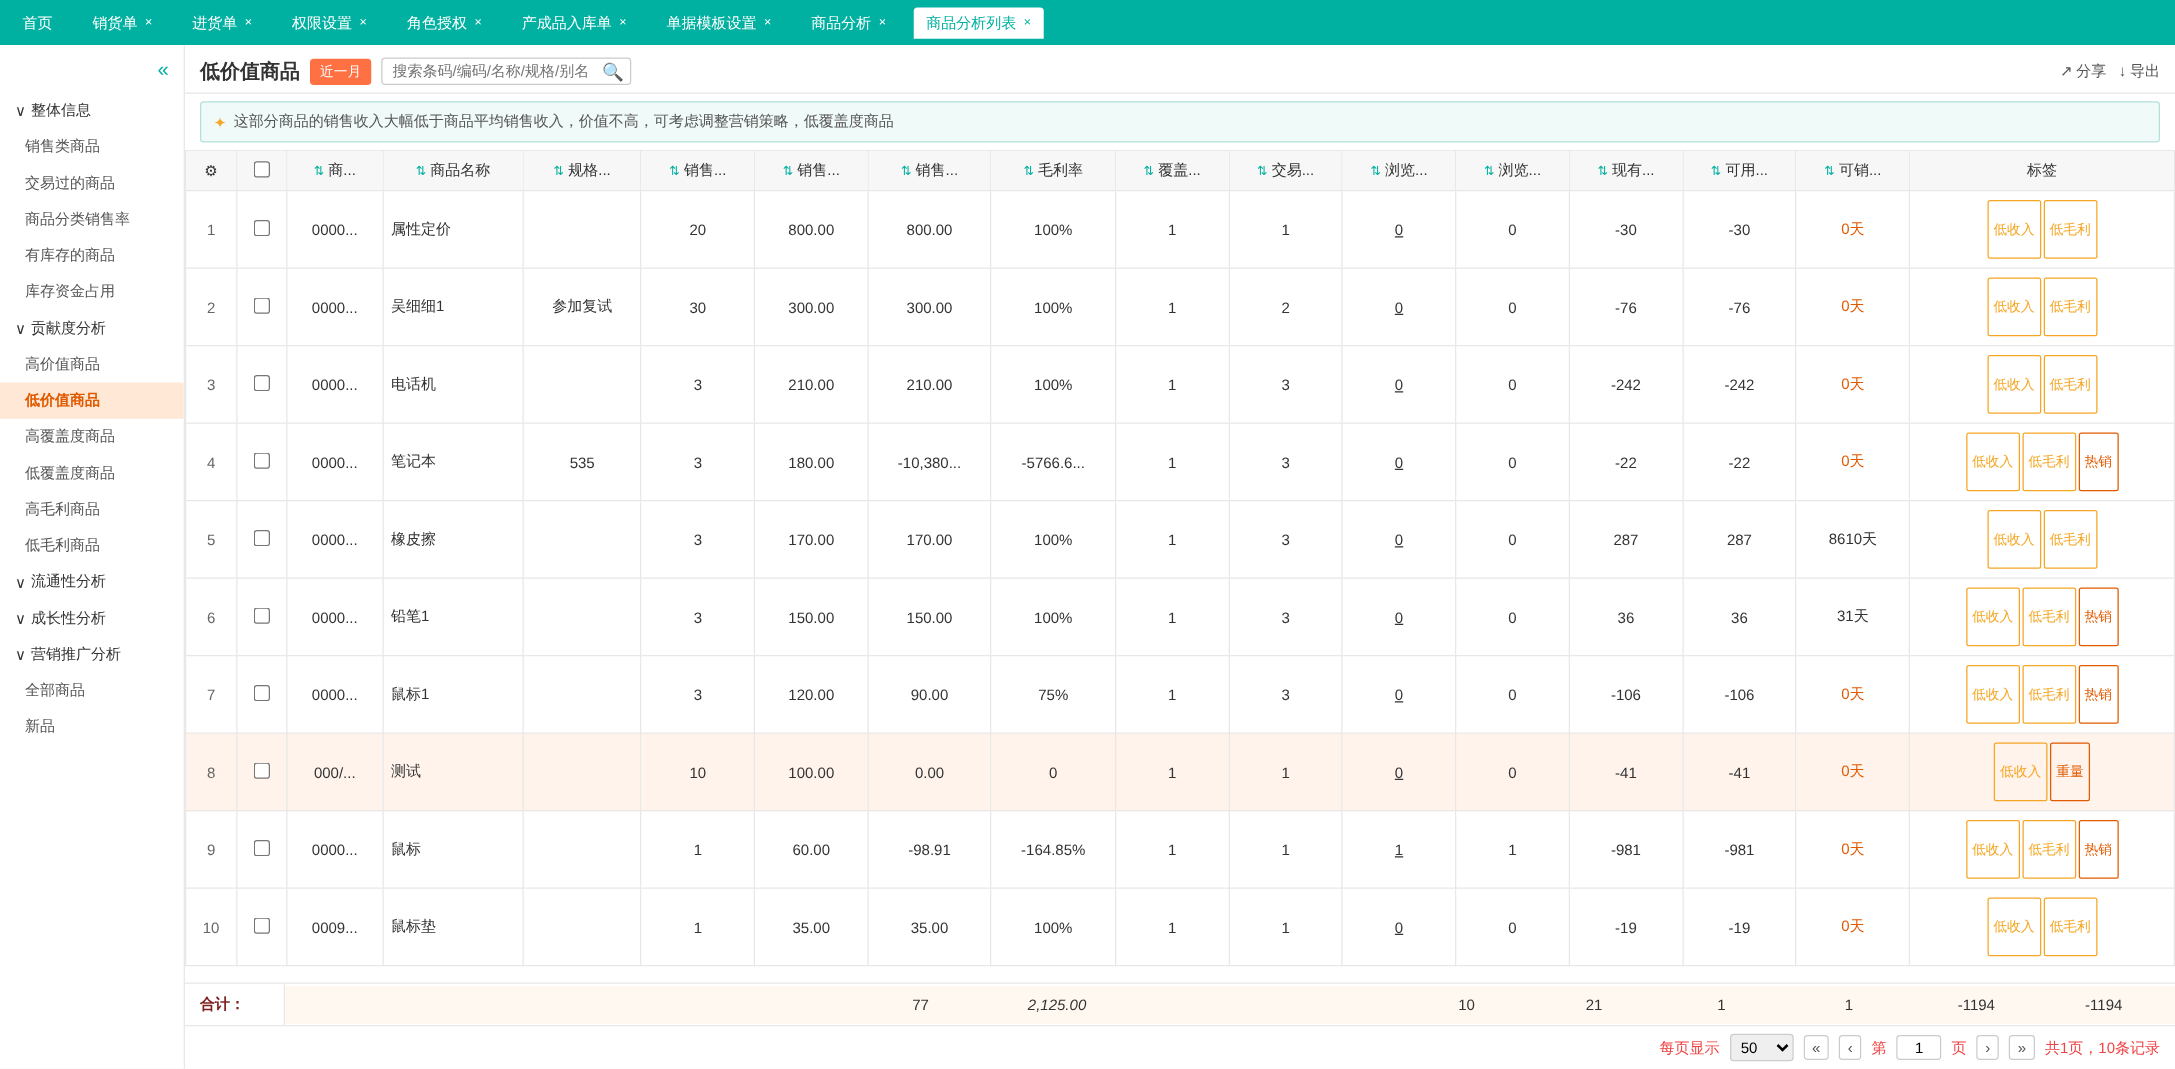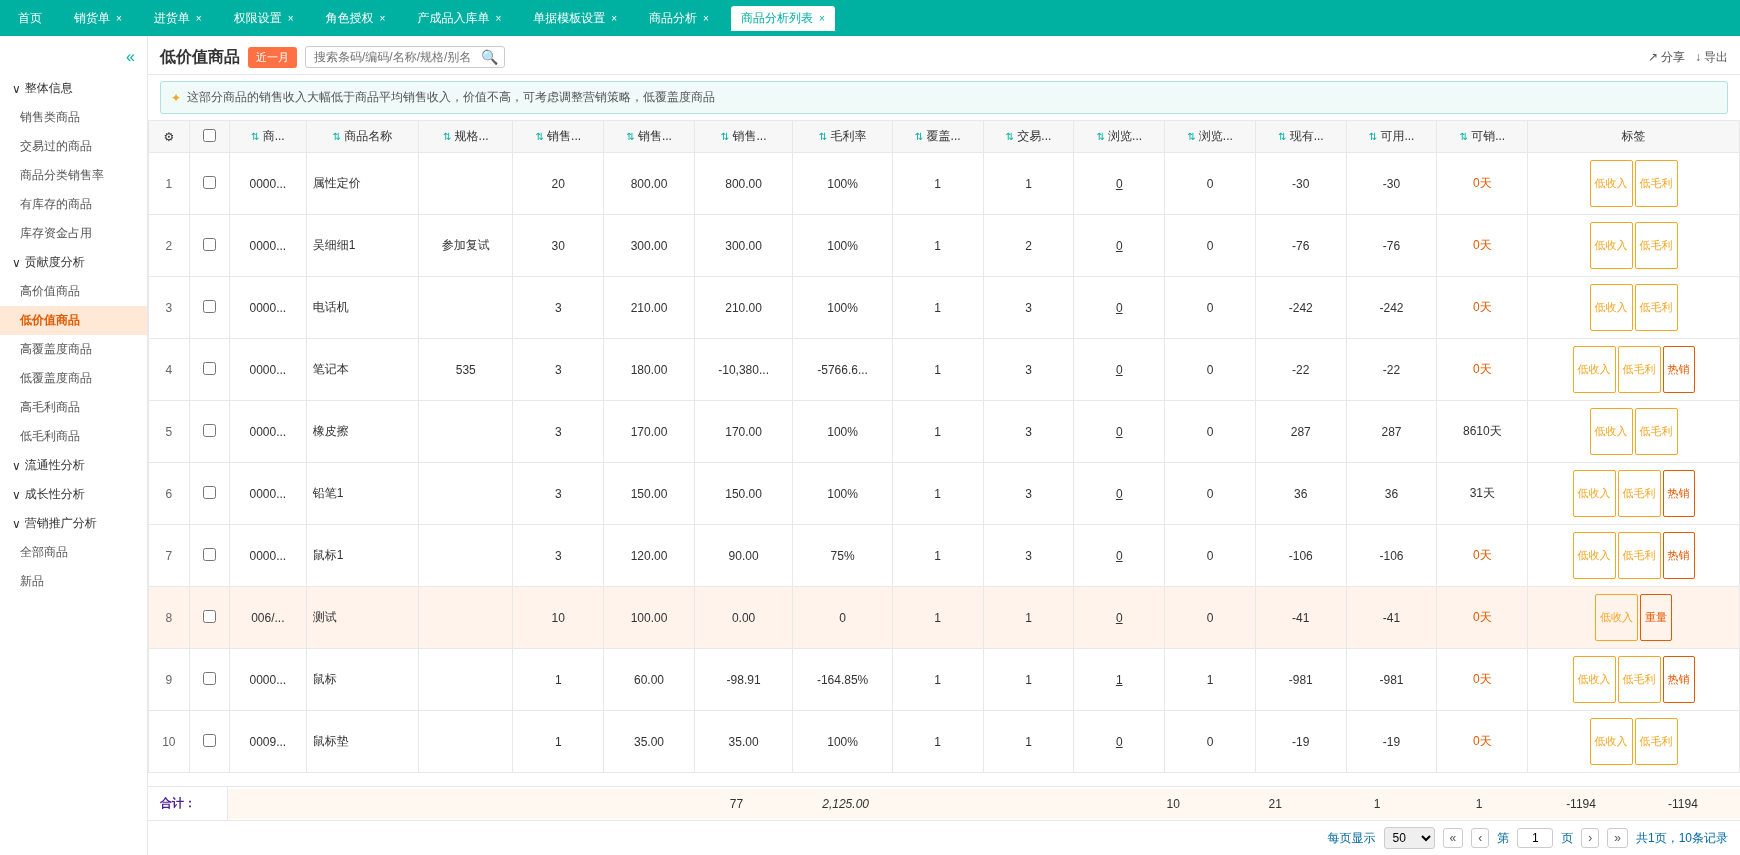--- a/index.html
+++ b/index.html
@@ -199,21 +199,21 @@
       display: flex;
       align-items: center;
       border-top: 1px solid #e8e8e8;
       padding: 0;
       flex-shrink: 0;
       background: #fff;
     }
     .footer-label {
       padding: 8px 12px;
       font-weight: bold;
-      color: #4c1d95;
+      color: #7f1d1d;
       border-right: 1px solid #e8e8e8;
       min-width: 80px;
     }
     .footer-data {
       flex: 1;
       padding: 8px 6px;
       background: #fff8f0;
       font-size: 12px;
       color: #333;
     }
@@ -229,21 +229,21 @@
     .pagination-bar {
       display: flex;
       align-items: center;
       justify-content: flex-end;
       padding: 6px 12px;
       border-top: 1px solid #e8e8e8;
       gap: 8px;
       flex-shrink: 0;
       background: #fff;
     }
-    .pagination-bar span { color: #0369a1; }
+    .pagination-bar span { color: #ef4444; }
     .page-size-select {
       border: 1px solid #ccc;
       border-radius: 3px;
       padding: 2px 4px;
       font-size: 12px;
     }
     .page-btn {
       border: 1px solid #ccc;
       background: #fff;
       border-radius: 3px;
@@ -542,21 +542,21 @@
     <td><span class="underline-link">0</span></td>
     <td>0</td>
     <td>-106</td>
     <td>-106</td>
     <td class="days-0">0天</td>
     <td><span class="tag-badge tag-low-income">低收入</span><span class="tag-badge tag-low-profit">低毛利</span><span class="tag-badge tag-hot">热销</span></td>
   </tr>
             <tr class="highlight">
     <td class="row-num">8</td>
     <td class="checkbox-cell"><input type="checkbox" style=""></td>
-    <td style="cursor:pointer; color:#333;">006/...</td>
+    <td style="cursor:pointer; color:#333;">000/...</td>
     <td style="text-align:left;">测试</td>
     <td></td>
     <td>10</td>
     <td>100.00</td>
     <td>0.00</td>
     <td>0</td>
     <td>1</td>
     <td>1</td>
     <td><span class="underline-link">0</span></td>
     <td>0</td>

